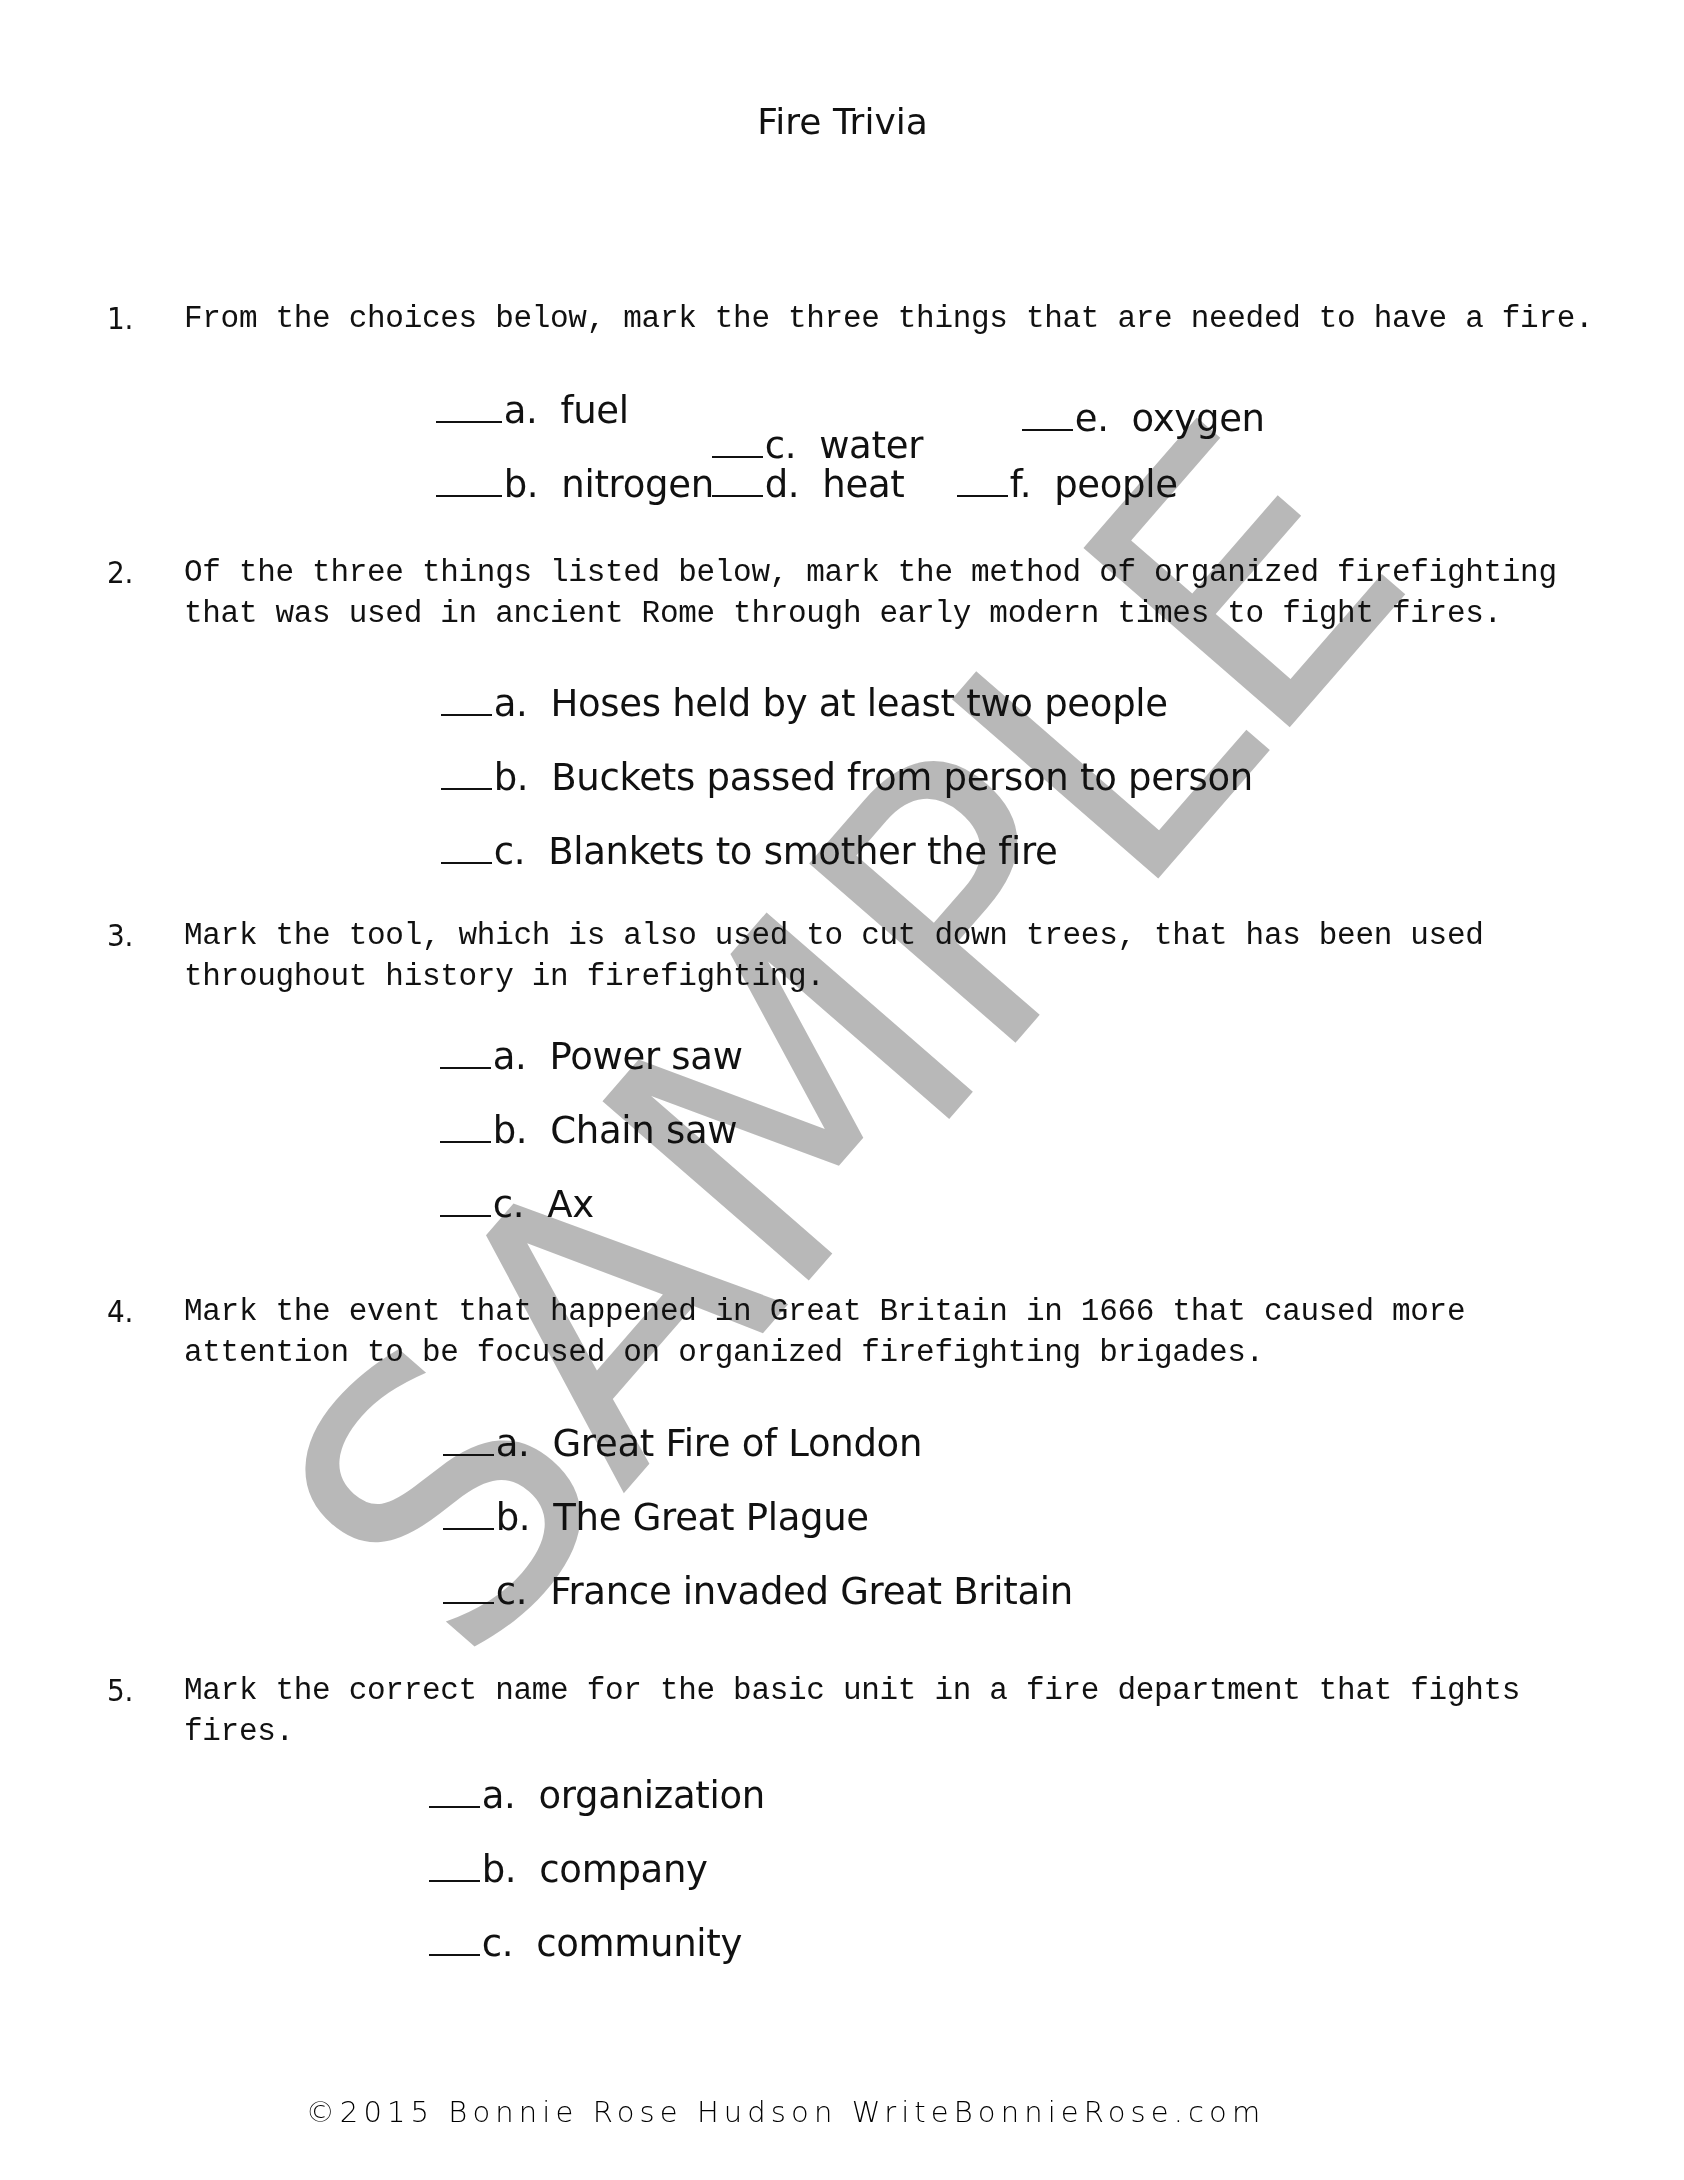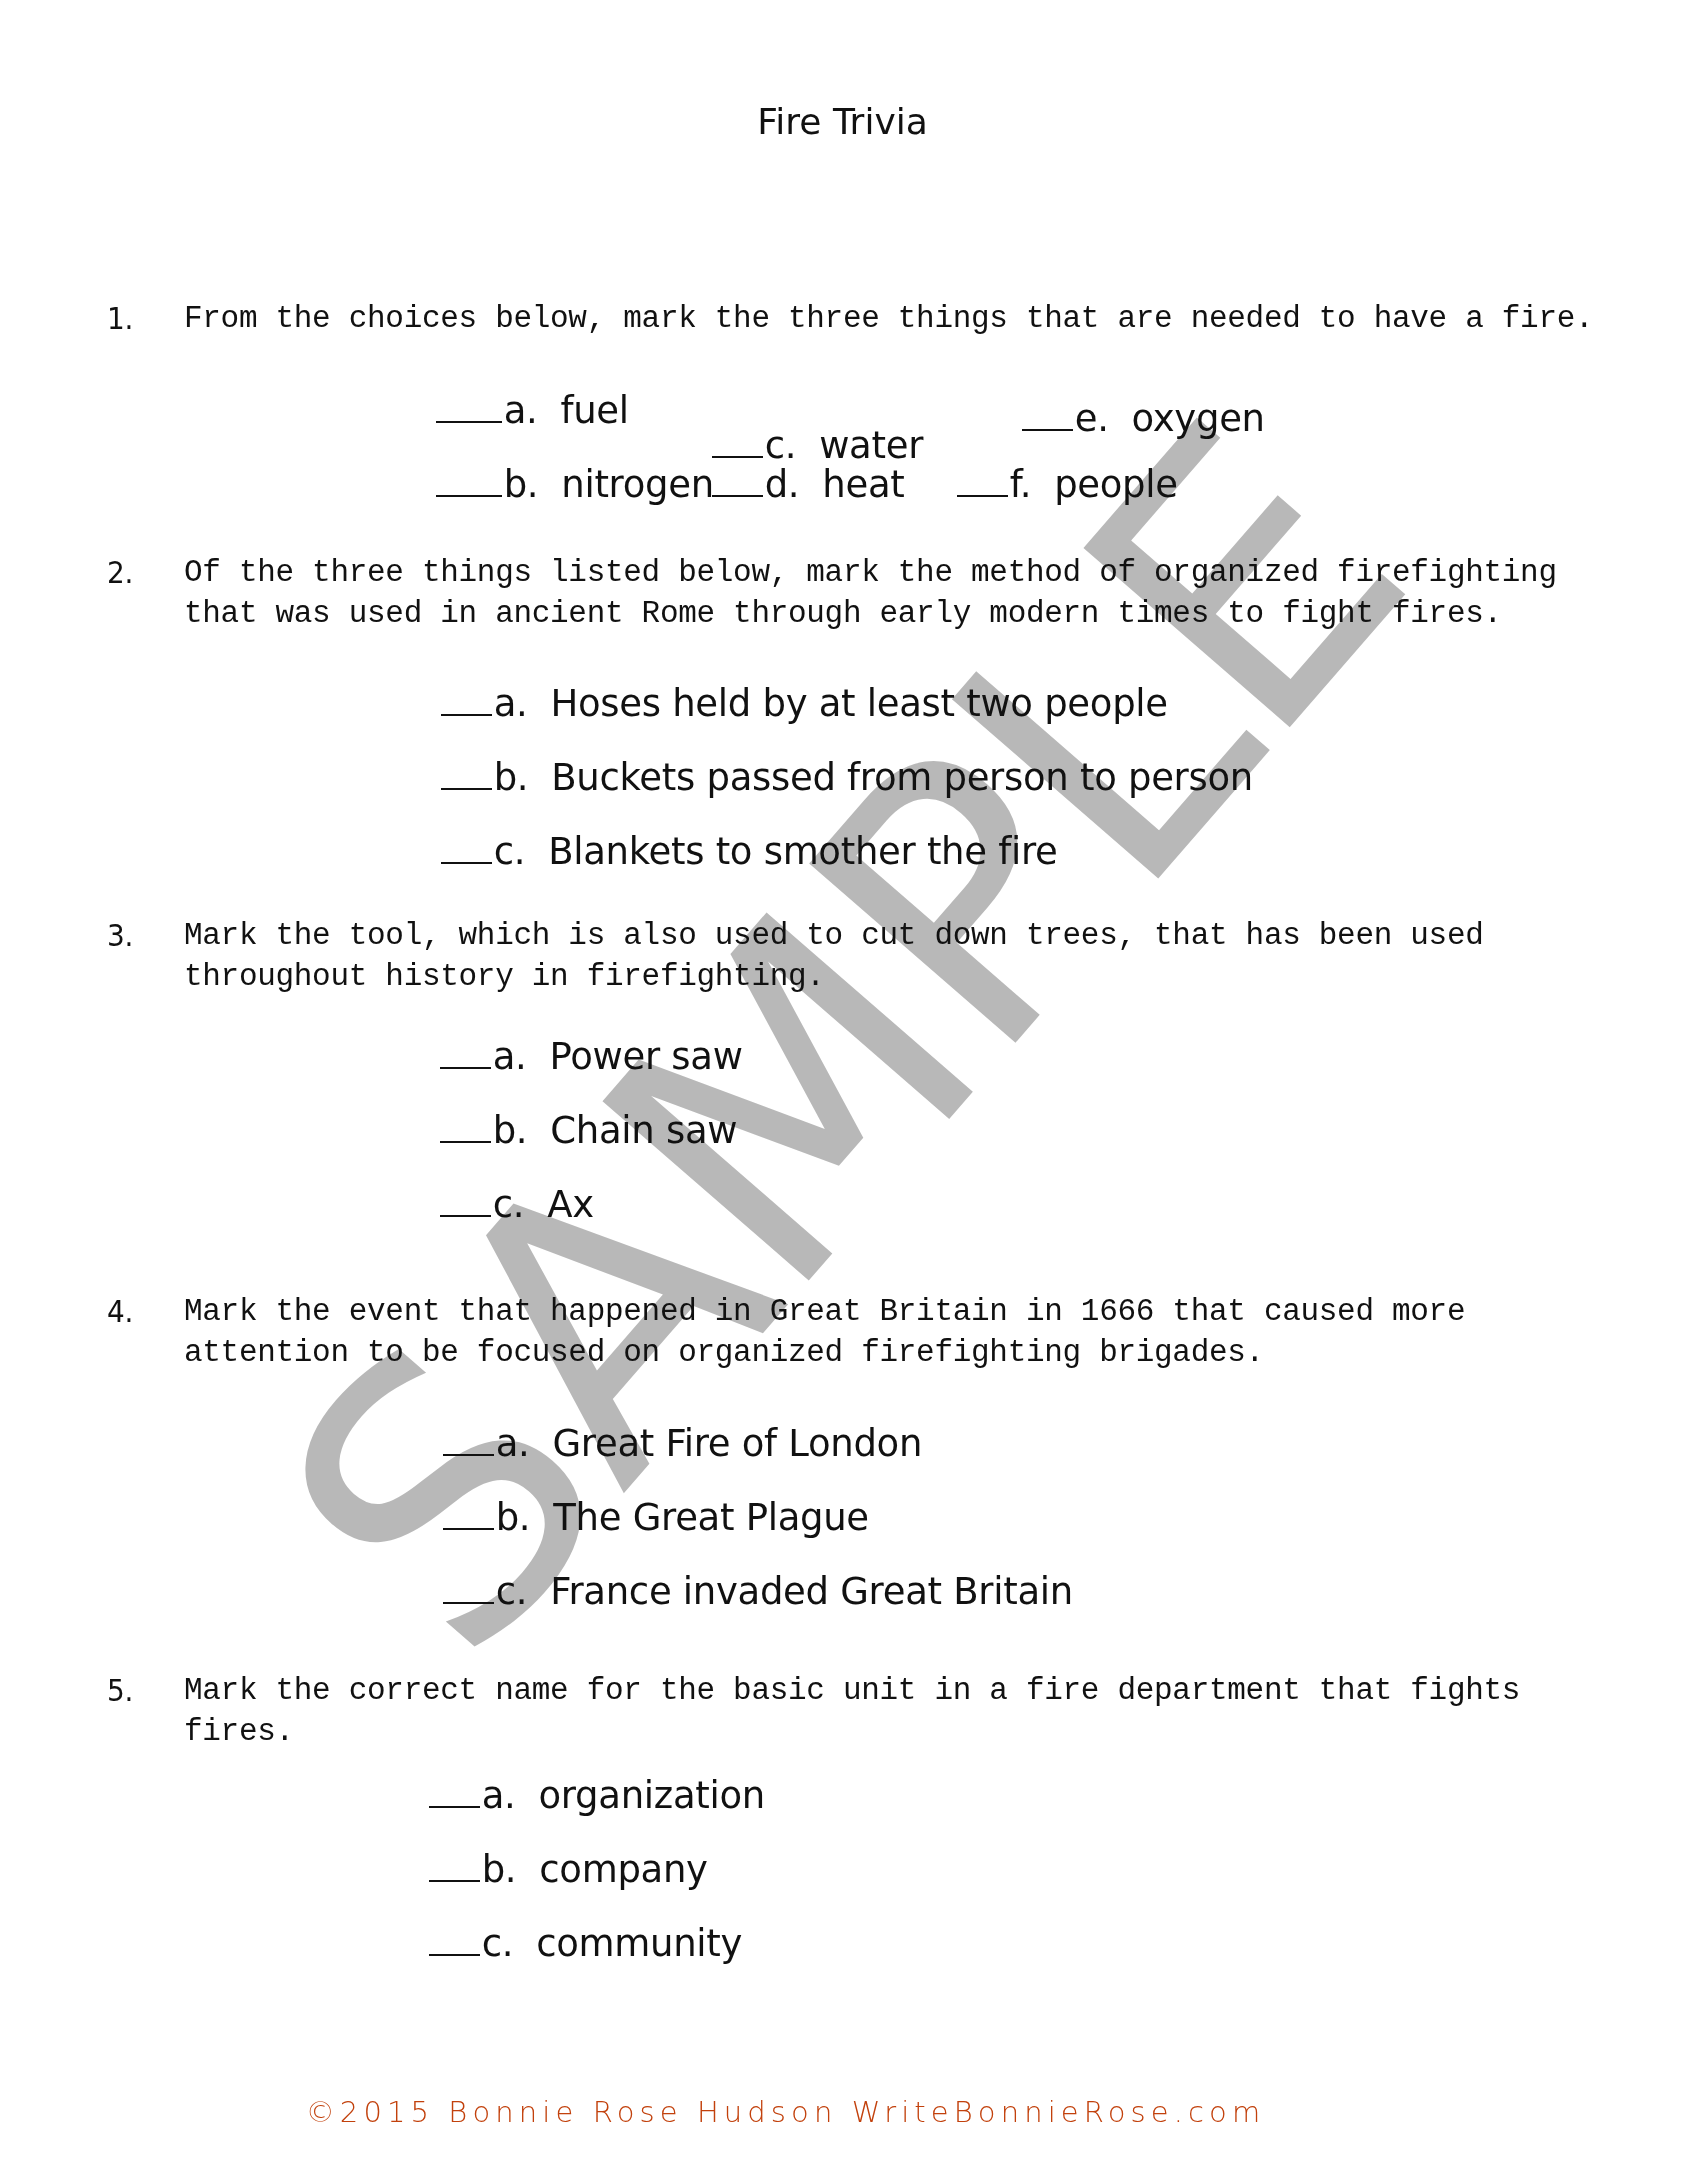--- a/index.html
+++ b/index.html
@@ -19,21 +19,21 @@
   }
   .q .num { position: absolute; left: 0; top: 0; }
   .q .text { display: block; margin-left: 77px; font-family: Liberation Mono, monospace; }
   .opt {
     position: absolute; font-size: 37px; line-height: 41px; white-space: pre;
     letter-spacing: -0.3px;
   }
   .blank { display: inline-block; border-bottom: 2.6px solid #111; height: 25.6px; vertical-align: baseline; margin-right: 1.7px; }
   .footer {
     position: absolute; top: 2095px; left: 0; width: 1571px; text-align: center;
-    font-size: 29px; letter-spacing: 5.1px; color: #c2410c; font-weight: 300;
+    font-size: 29px; letter-spacing: 5.1px; color: #000000; font-weight: 300;
     font-family: "DejaVu Sans", sans-serif;
   }
   .watermark {
     position: absolute; left: 843px; top: 1043px;
     transform: translate(-50%, -50%) rotate(-49deg);
     font-size: 375px; color: #b3b3b3; font-family: "DejaVu Sans", sans-serif;
     letter-spacing: -8.5px; white-space: nowrap; pointer-events: none; z-index: 0;
     opacity: 0.92;
   }
   .layer { position: relative; z-index: 1; }

